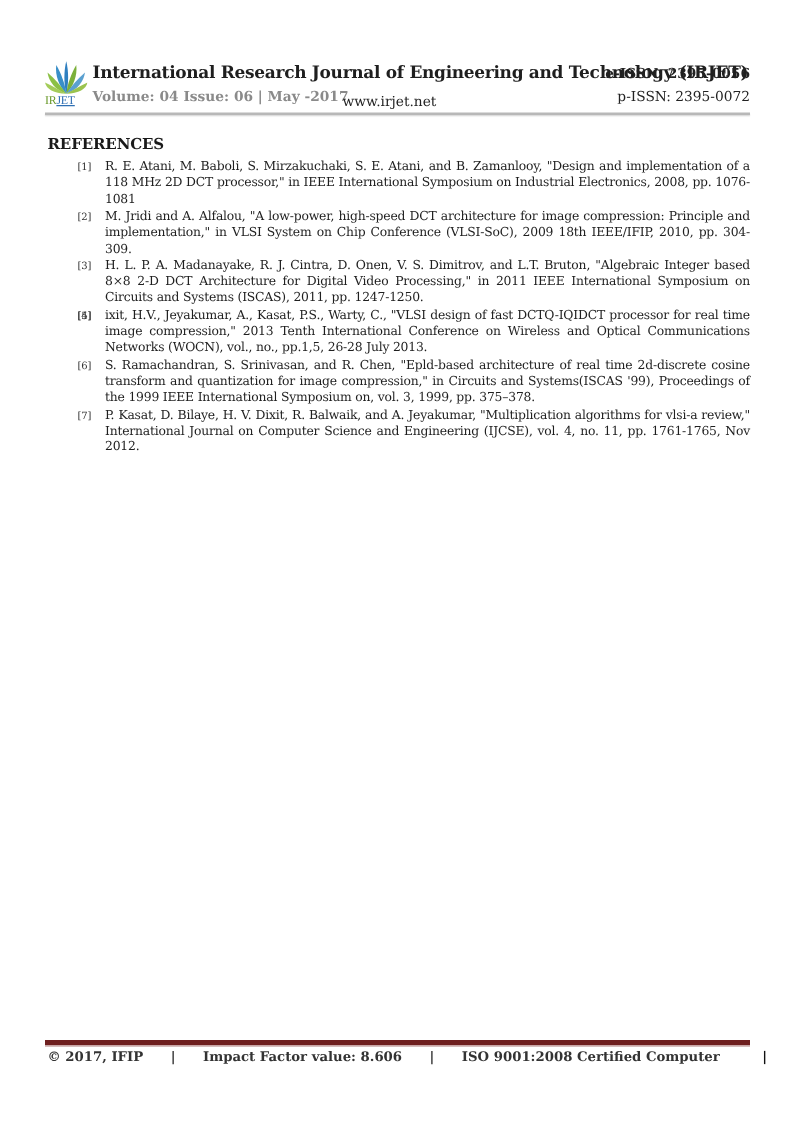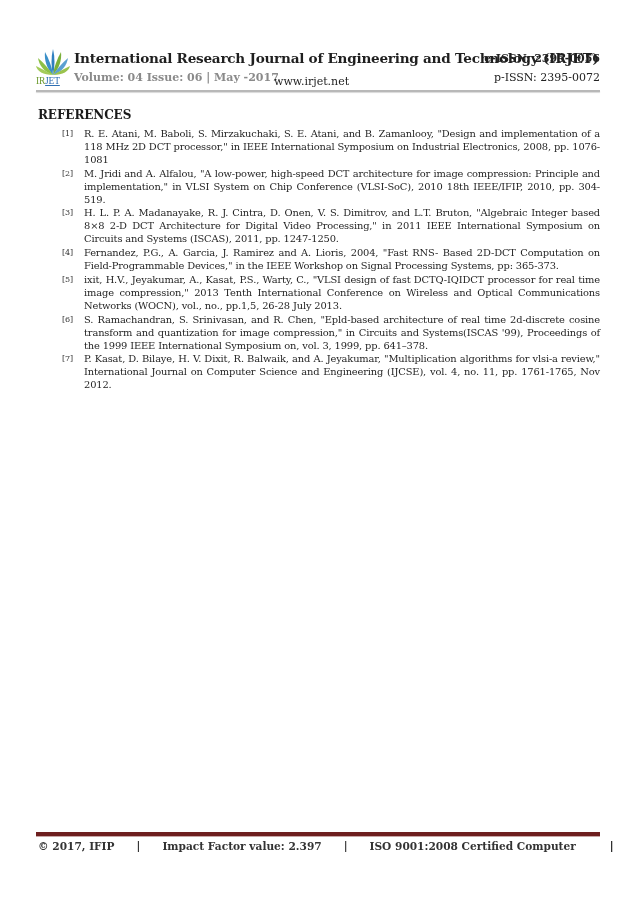--- a/index.html
+++ b/index.html
@@ -187,46 +187,45 @@
 
 <div class="section-heading">REFERENCES</div>
 
 <ol class="ref-list">
   <li class="ref-item">
     <span class="ref-num">[1]</span>
     <span>R. E. Atani, M. Baboli, S. Mirzakuchaki, S. E. Atani, and B. Zamanlooy, "Design and implementation of a 118 MHz 2D DCT processor," in IEEE International Symposium on Industrial Electronics, 2008, pp. 1076-1081</span>
   </li>
   <li class="ref-item">
     <span class="ref-num">[2]</span>
-    <span>M. Jridi and A. Alfalou, "A low-power, high-speed DCT architecture for image compression: Principle and implementation," in VLSI System on Chip Conference (VLSI-SoC), 2010 18th IEEE/IFIP, 2010, pp. 304-519.</span>
+    <span>M. Jridi and A. Alfalou, "A low-power, high-speed DCT architecture for image compression: Principle and implementation," in VLSI System on Chip Conference (VLSI-SoC), 2009 18th IEEE/IFIP, 2010, pp. 304-309.</span>
   </li>
   <li class="ref-item">
     <span class="ref-num">[3]</span>
     <span>H. L. P. A. Madanayake, R. J. Cintra, D. Onen, V. S. Dimitrov, and L.T. Bruton, "Algebraic Integer based 8×8 2-D DCT Architecture for Digital Video Processing," in 2011 IEEE International Symposium on Circuits and Systems (ISCAS), 2011, pp. 1247-1250.</span>
   </li>
   <li class="ref-item">
     <span class="ref-num">[4]</span>
-    <span>Fernandez, P.G., A. Garcia, J. Ramirez and A. Lioris, 2004, "Fast RNS- Based 2D-DCT Computation on Field-Programmable Devices," in the IEEE Workshop on Signal Processing Systems, pp: 365-373.</span>
   </li>
   <li class="ref-item">
     <span class="ref-num">[5]</span>
     <span>ixit, H.V., Jeyakumar, A., Kasat, P.S., Warty, C., "VLSI design of fast DCTQ-IQIDCT processor for real time image compression," 2013 Tenth International Conference on Wireless and Optical Communications Networks (WOCN), vol., no., pp.1,5, 26-28 July 2013.</span>
   </li>
   <li class="ref-item">
     <span class="ref-num">[6]</span>
-    <span>S. Ramachandran, S. Srinivasan, and R. Chen, "Epld-based architecture of real time 2d-discrete cosine transform and quantization for image compression," in Circuits and Systems(ISCAS '99), Proceedings of the 1999 IEEE International Symposium on, vol. 3, 1999, pp. 641–378.</span>
+    <span>S. Ramachandran, S. Srinivasan, and R. Chen, "Epld-based architecture of real time 2d-discrete cosine transform and quantization for image compression," in Circuits and Systems(ISCAS '99), Proceedings of the 1999 IEEE International Symposium on, vol. 3, 1999, pp. 375–378.</span>
   </li>
   <li class="ref-item">
     <span class="ref-num">[7]</span>
     <span>P. Kasat, D. Bilaye, H. V. Dixit, R. Balwaik, and A. Jeyakumar, "Multiplication algorithms for vlsi-a review," International Journal on Computer Science and Engineering (IJCSE), vol. 4, no. 11, pp. 1761-1765, Nov 2012.</span>
   </li>
 </ol>
 
 <div class="footer-rule"></div>
 <div class="footer">
   <span>© 2017, IFIP</span>
   <span class="sep">|</span>
-  <span>Impact Factor value: 2.397</span>
+  <span>Impact Factor value: 8.606</span>
   <span class="sep">|</span>
   <span>ISO 9001:2008 Certified Computer</span>
   <span class="sep last">|</span>
   <span>Page 3217</span>
 </div>
 
 </body></html>

